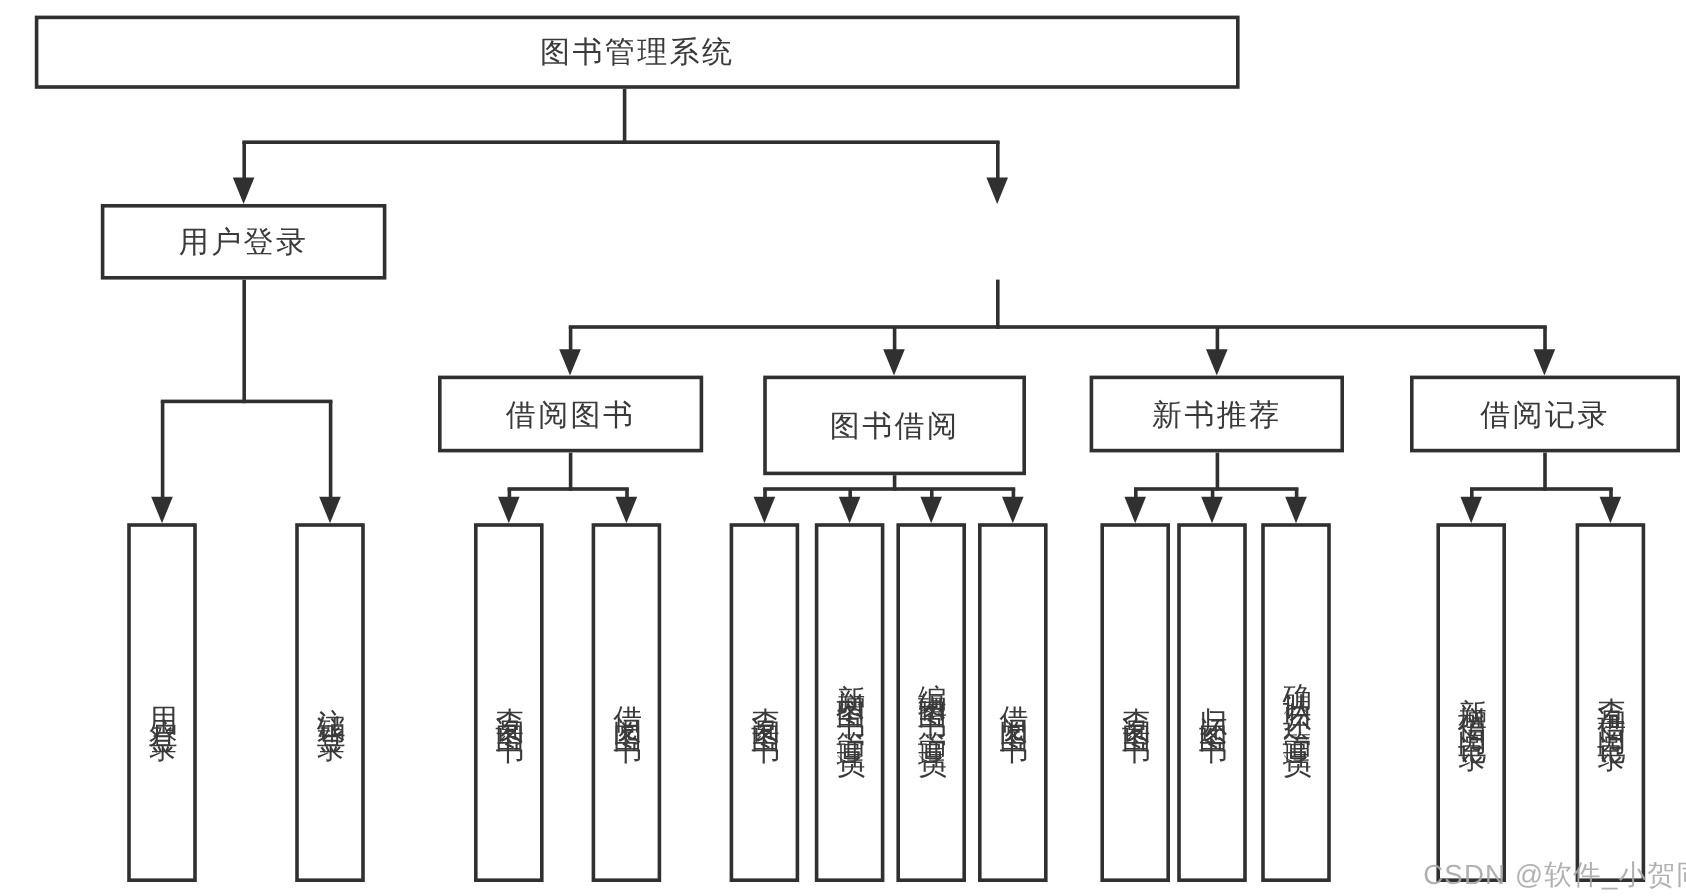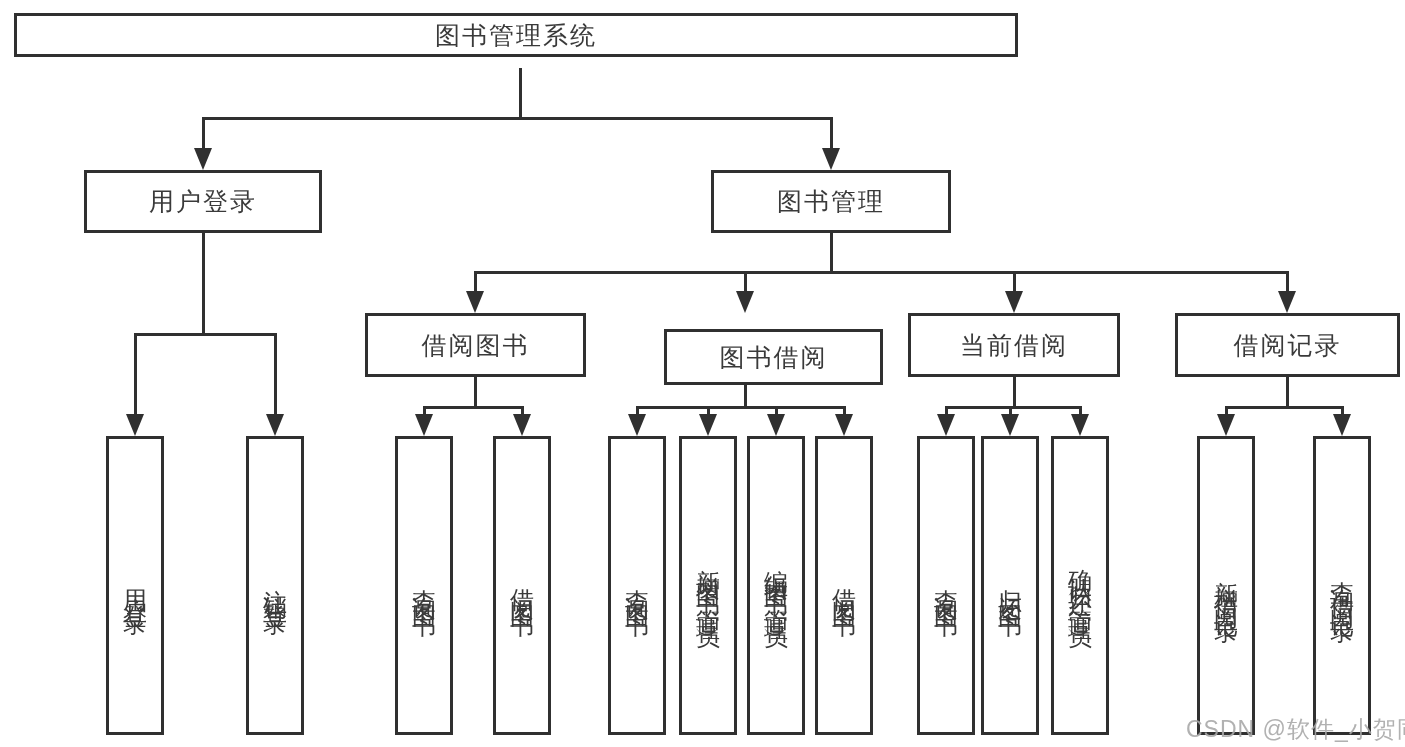--- a/index.html
+++ b/index.html
@@ -110,39 +110,36 @@
       <div class="line" style="left: 1078.5px; top: 407px; width: 3px; height: 9px;"></div>
       <div class="arrowhead" style="left: 1071px; top: 414px;"></div>
       <div class="line" style="left: 1285.5px; top: 377px; width: 3px; height: 31.5px;"></div>
       <div class="line" style="left: 1224.5px; top: 405.5px; width: 119px; height: 3px;"></div>
       <div class="line" style="left: 1224.5px; top: 407px; width: 3px; height: 9px;"></div>
       <div class="arrowhead" style="left: 1217px; top: 414px;"></div>
       <div class="line" style="left: 1340.5px; top: 407px; width: 3px; height: 9px;"></div>
       <div class="arrowhead" style="left: 1333px; top: 414px;"></div>
     </div>
 
-  <div class="node h" style="left:14px; top:13px; width:1004px; height:44px;">
+  <div class="node h" style="left:29px; top:13px; width:1004px; height:61px;">
     <span>图书管理系统</span>
   </div>
 
   <div class="node h" style="left:84px; top:170px; width:238px; height:63px;">
     <span>用户登录</span>
   </div>
-  <div class="node h" style="left:711px; top:170px; width:240px; height:63px;">
-    <span>图书管理</span>
-  </div>
 
   <div class="node h" style="left:365px; top:313px; width:221px; height:64px;">
     <span>借阅图书</span>
   </div>
-  <div class="node h" style="left:664px; top:313px; width:219px; height:56px;margin-top:16px;">
+  <div class="node h" style="left:636px; top:313px; width:219px; height:83px;">
     <span>图书借阅</span>
   </div>
   <div class="node h" style="left:908px; top:313px; width:212px; height:64px;">
-    <span>当前借阅</span>
+    <span>新书推荐</span>
   </div>
   <div class="node h" style="left:1175px; top:313px; width:225px; height:64px;">
     <span>借阅记录</span>
   </div>
 
   <div class="node v" style="left:106px; top:436px; width:58px; height:299px;">
     <span class="vtext">用户登录</span>
   </div>
   <div class="node v" style="left:246px; top:436px; width:58px; height:299px;">
     <span class="vtext">注销登录</span>

